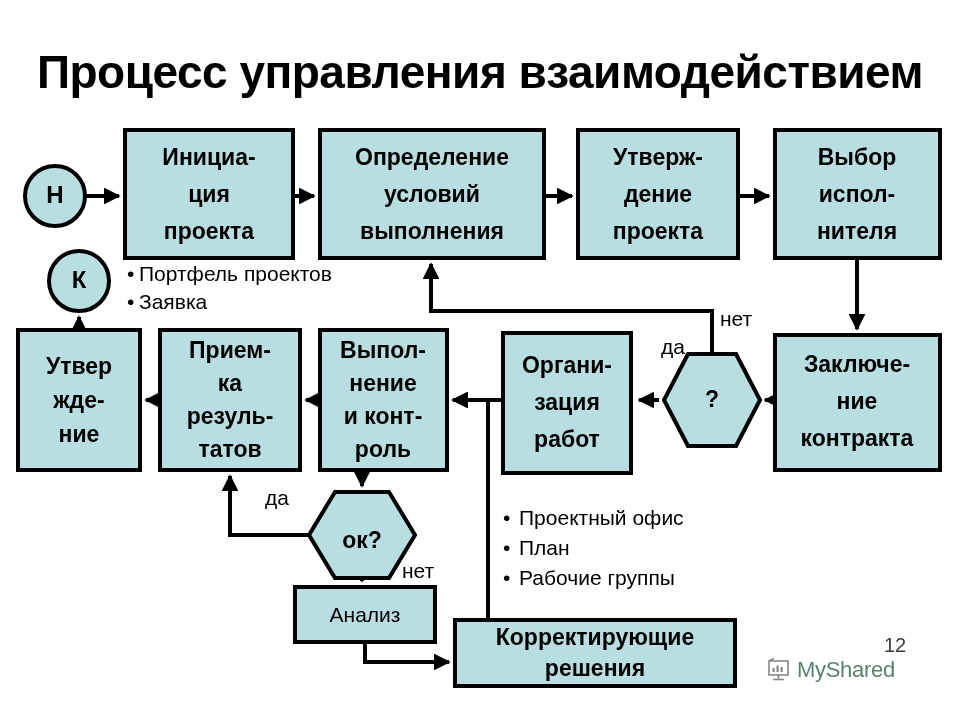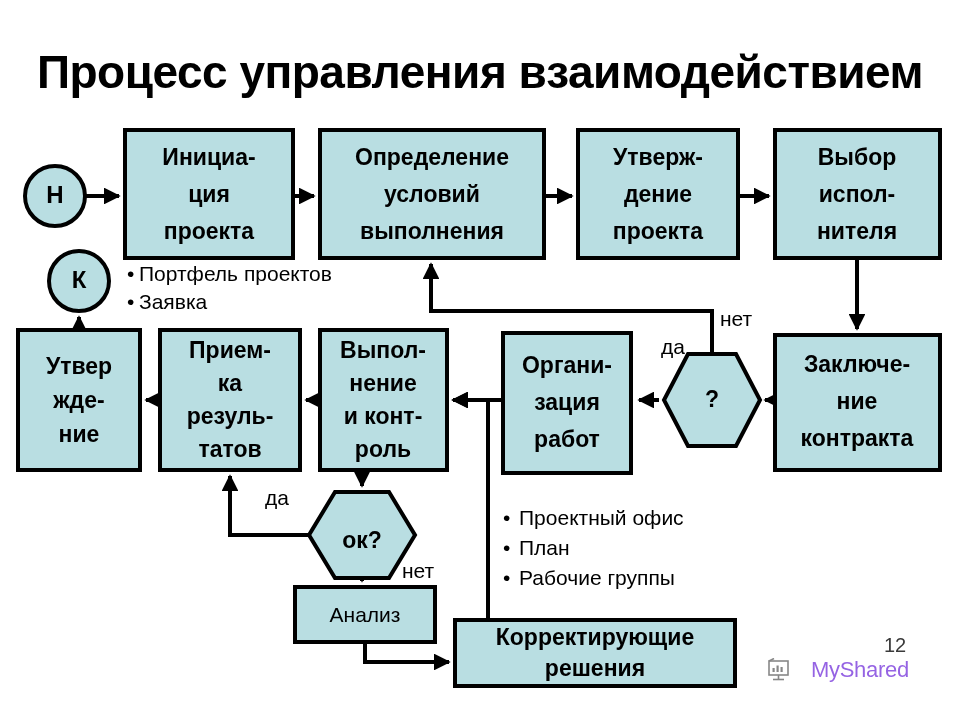--- a/index.html
+++ b/index.html
@@ -109,23 +109,22 @@
     left: 766px;
     top: 657px;
     display: flex;
     align-items: center;
     gap: 5px;
     opacity: 0.72;
   }
   #watermark .wm-text {
     font-family: "Liberation Sans", sans-serif;
     font-size: 22px;
-    color: #6d28d9;
+    color: #14532d;
     letter-spacing: -0.3px;
-    margin-left: 14px;
   }
 </style>
 </head>
 <body>
 
 <div id="page">
 
   <div id="slide-title">Процесс управления взаимодействием</div>
 
   <svg id="flow" viewBox="0 0 960 720">

